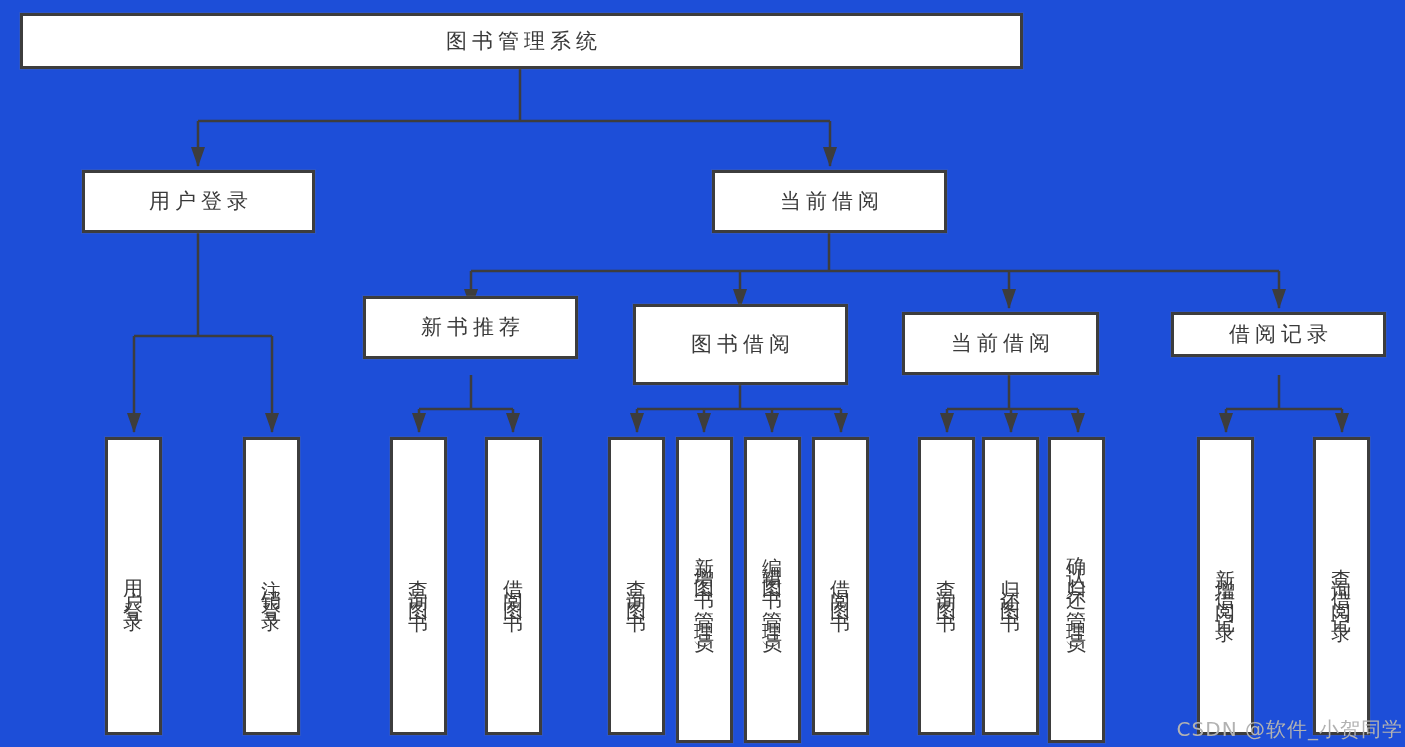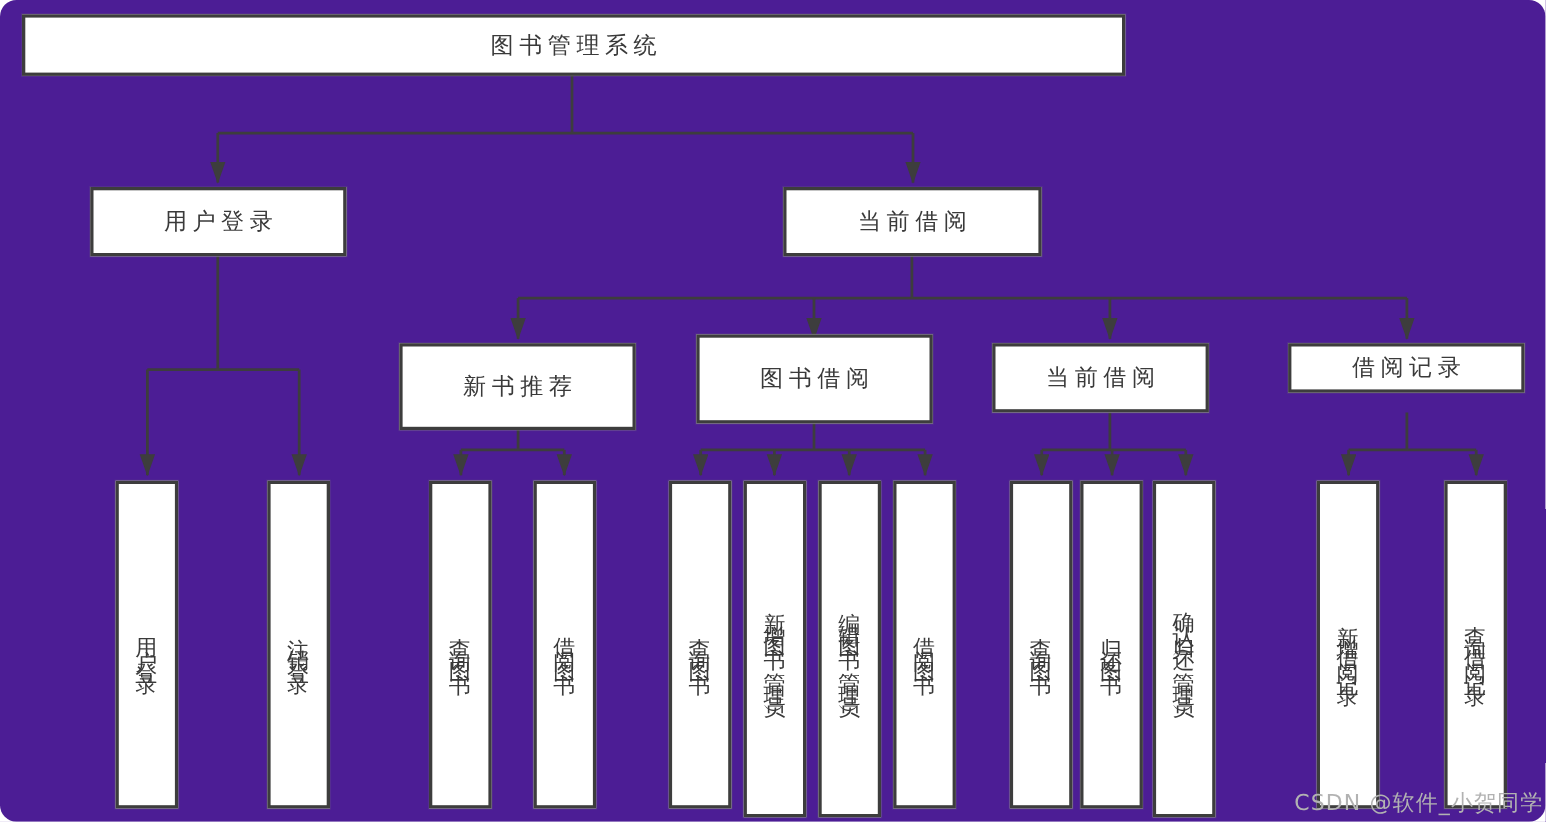--- a/index.html
+++ b/index.html
@@ -4,24 +4,23 @@
 <style>
   html, body {
     margin: 0;
     padding: 0;
     background: #ffffff;
   }
   #canvas {
     position: relative;
     width: 1405px;
     height: 747px;
-    background: #4c1d95;
+    background: #1d4ed8;
     font-family: "DejaVu Sans", sans-serif;
     overflow: hidden;
-    border-radius: 15px;
   }
   #connector-layer {
     position: absolute;
     left: 0;
     top: 0;
     width: 1405px;
     height: 747px;
   }
   .connector {
     stroke: #3d3d3d;
@@ -112,21 +111,21 @@
       <path class="connector" marker-end="url(#arrowhead)" d="M1226,409 V432"></path>
       <path class="connector" marker-end="url(#arrowhead)" d="M1342,409 V432"></path>
     </g>
   </svg>
 
   <div class="node node-h" style="left:20px; top:13px; width:1003px; height:56px;">图书管理系统</div>
 
   <div class="node node-h" style="left:82px; top:170px; width:233px; height:63px;">用户登录</div>
   <div class="node node-h" style="left:712px; top:170px; width:235px; height:63px;">当前借阅</div>
 
-  <div class="node node-h" style="left:363px; top:312px; width:215px; height:79px;text-align:center;">新书推荐</div>
+  <div class="node node-h" style="left:363px; top:296px; width:215px; height:63px;text-align:center;">新书推荐</div>
   <div class="node node-h" style="left:633px; top:304px; width:215px; height:81px;">图书借阅</div>
   <div class="node node-h" style="left:902px; top:312px; width:197px; height:63px;">当前借阅</div>
   <div class="node node-h" style="left:1171px; top:312px; width:215px; height:45px;">借阅记录</div>
 
   <div class="node node-v" style="left:105px; top:437px; width:57px; height:298px;">用户登录</div>
   <div class="node node-v" style="left:243px; top:437px; width:57px; height:298px;">注销登录</div>
 
   <div class="node node-v" style="left:390px; top:437px; width:57px; height:298px;">查询图书</div>
   <div class="node node-v" style="left:485px; top:437px; width:57px; height:298px;">借阅图书</div>
 

